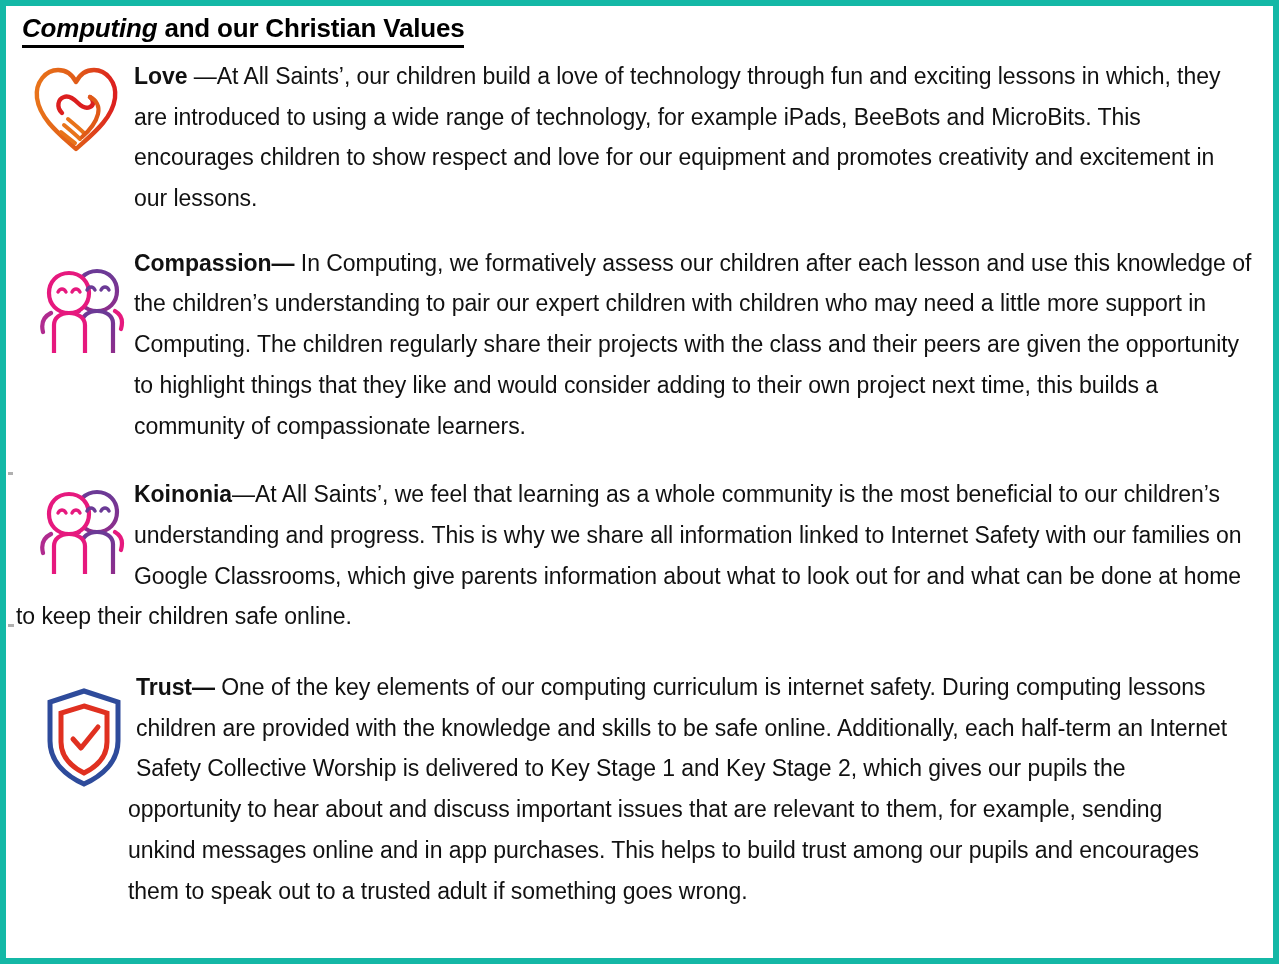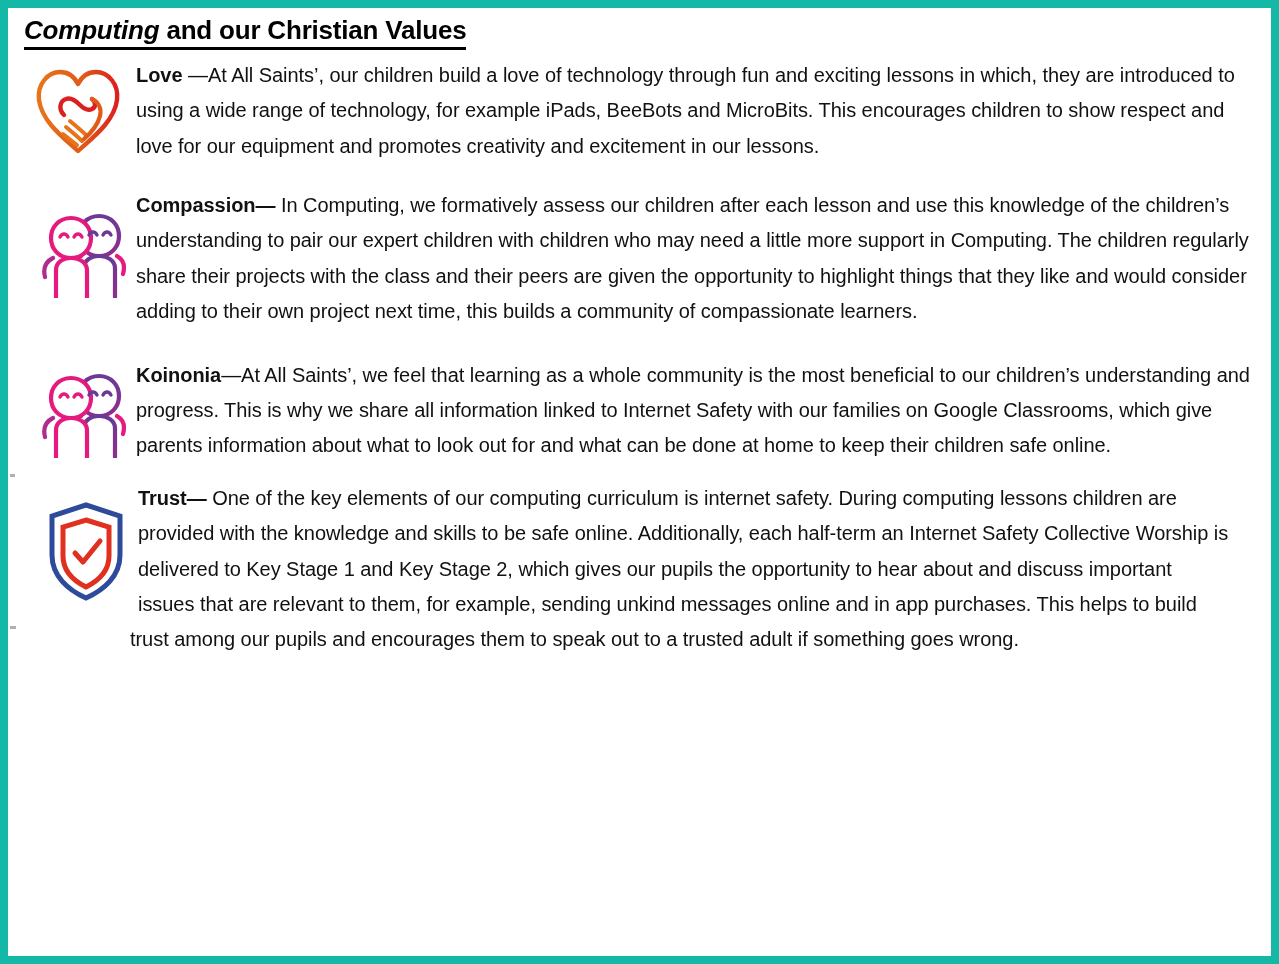--- a/index.html
+++ b/index.html
@@ -11,21 +11,21 @@
   body {
     font-family: "Liberation Sans", sans-serif;
     color: #000000;
   }
   .page {
     position: relative;
     width: 1279px;
     height: 964px;
     box-sizing: border-box;
     background: #ffffff;
-    border: 8px solid #14b8a6;
+    border: 6px solid #14b8a6;
     overflow: hidden;
   }
   .inner {
     position: relative;
     width: 100%;
     height: 100%;
     box-sizing: border-box;
     padding: 6px 10px 0 10px;
   }
 
@@ -54,41 +54,41 @@
   .icon-wrap {
     float: left;
     width: 104px;
     display: flex;
     align-items: flex-start;
     justify-content: center;
   }
   .icon-wrap svg { display: block; }
 
   .para {
-    font-size: 20px;
+    font-size: 23px;
     line-height: 1.77;
     text-align: left;
     color: #111111;
     letter-spacing: -0.05px;
   }
   .para b { font-weight: bold; }
 
   .blk-love   { margin-top: 2px; }
   .blk-love .icon-wrap   { margin: 8px 0 0 8px; }
   .blk-love .para        { margin-left: 118px; margin-right: 18px; }
 
   .blk-compassion { margin-top: 24px; }
   .blk-compassion .icon-wrap { margin: 16px 0 0 14px; }
   .blk-compassion .para      { margin-left: 118px; margin-right: 6px; }
 
   .blk-koinonia { margin-top: 28px; }
   .blk-koinonia .icon-wrap { margin: 6px 0 0 14px; }
   .blk-koinonia .para      { margin-right: 6px; }
 
-  .blk-trust { margin-top: 17px; }
+  .blk-trust { margin-top: 30px; }
   .blk-trust .icon-wrap { margin: 18px 0 0 16px; }
   .blk-trust .para      { margin-left: 112px; margin-right: 30px; }
 
   .clear { clear: both; height: 0; }
 
   .speck {
     position: absolute;
     background: #6f6f6f;
     opacity: .55;
   }

